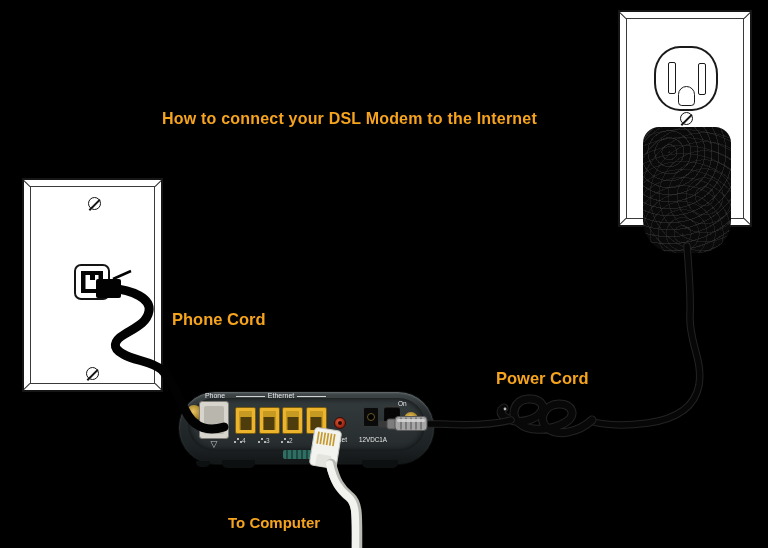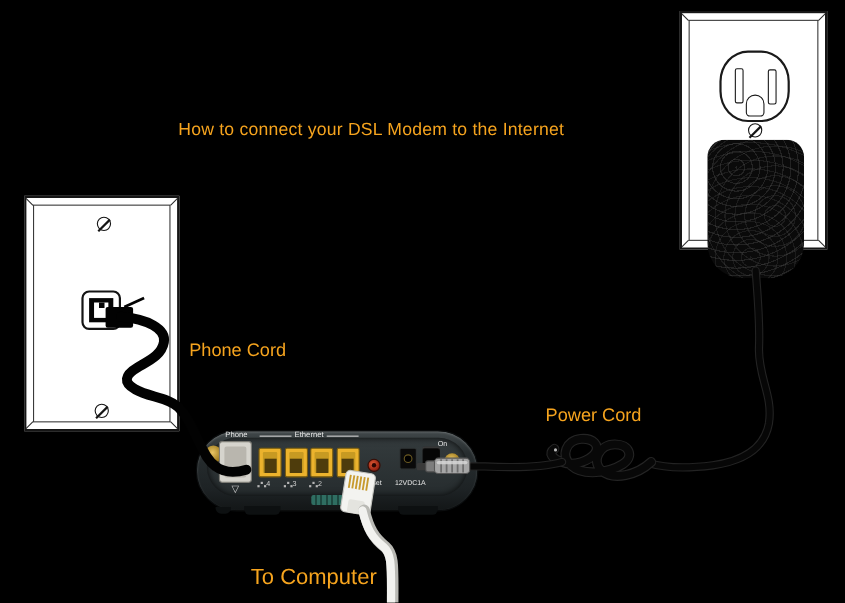--- a/index.html
+++ b/index.html
@@ -1,24 +1,24 @@
 <!DOCTYPE html>
 <html><head>
 <meta charset="utf-8">
 <style>
   html,body{margin:0;padding:0;background:#000;}
   .stage{position:relative;width:768px;height:548px;background:#000;overflow:hidden;
          font-family:"Liberation Sans",sans-serif;}
 
   
-  .olabel{position:absolute;color:#F6A41E;font-weight:normal;white-space:nowrap;z-index:30;}
+  .olabel{position:absolute;color:#F6A41E;font-weight:bold;white-space:nowrap;z-index:30;}
   .title{left:162px;top:110px;font-size:16px;letter-spacing:.2px;}
   .lbl-phone{left:172px;top:310px;font-size:16.5px;}
   .lbl-power{left:496px;top:369px;font-size:16.5px;}
-  .lbl-comp{left:228px;top:514px;font-size:20px;}
+  .lbl-comp{left:228px;top:514px;font-size:15px;}
 
   
   .plate{position:absolute;background:#fff;border:2px solid #161616;box-sizing:border-box;z-index:2;}
   .plate-inner{position:absolute;inset:6px;border:1px solid #3a3a3a;}
   .bv{position:absolute;width:9px;height:1px;background:#2c2c2c;}
   .bv.tl{left:0;top:0;transform:rotate(45deg);transform-origin:0 0;}
   .bv.tr{right:0;top:0;transform:rotate(-45deg);transform-origin:100% 0;}
   .bv.bl{left:0;bottom:0;transform:rotate(-45deg);transform-origin:0 100%;}
   .bv.br{right:0;bottom:0;transform:rotate(45deg);transform-origin:100% 100%;}
   .screw{position:absolute;width:13px;height:13px;border:1.6px solid #141414;border-radius:50%;box-sizing:border-box;}

